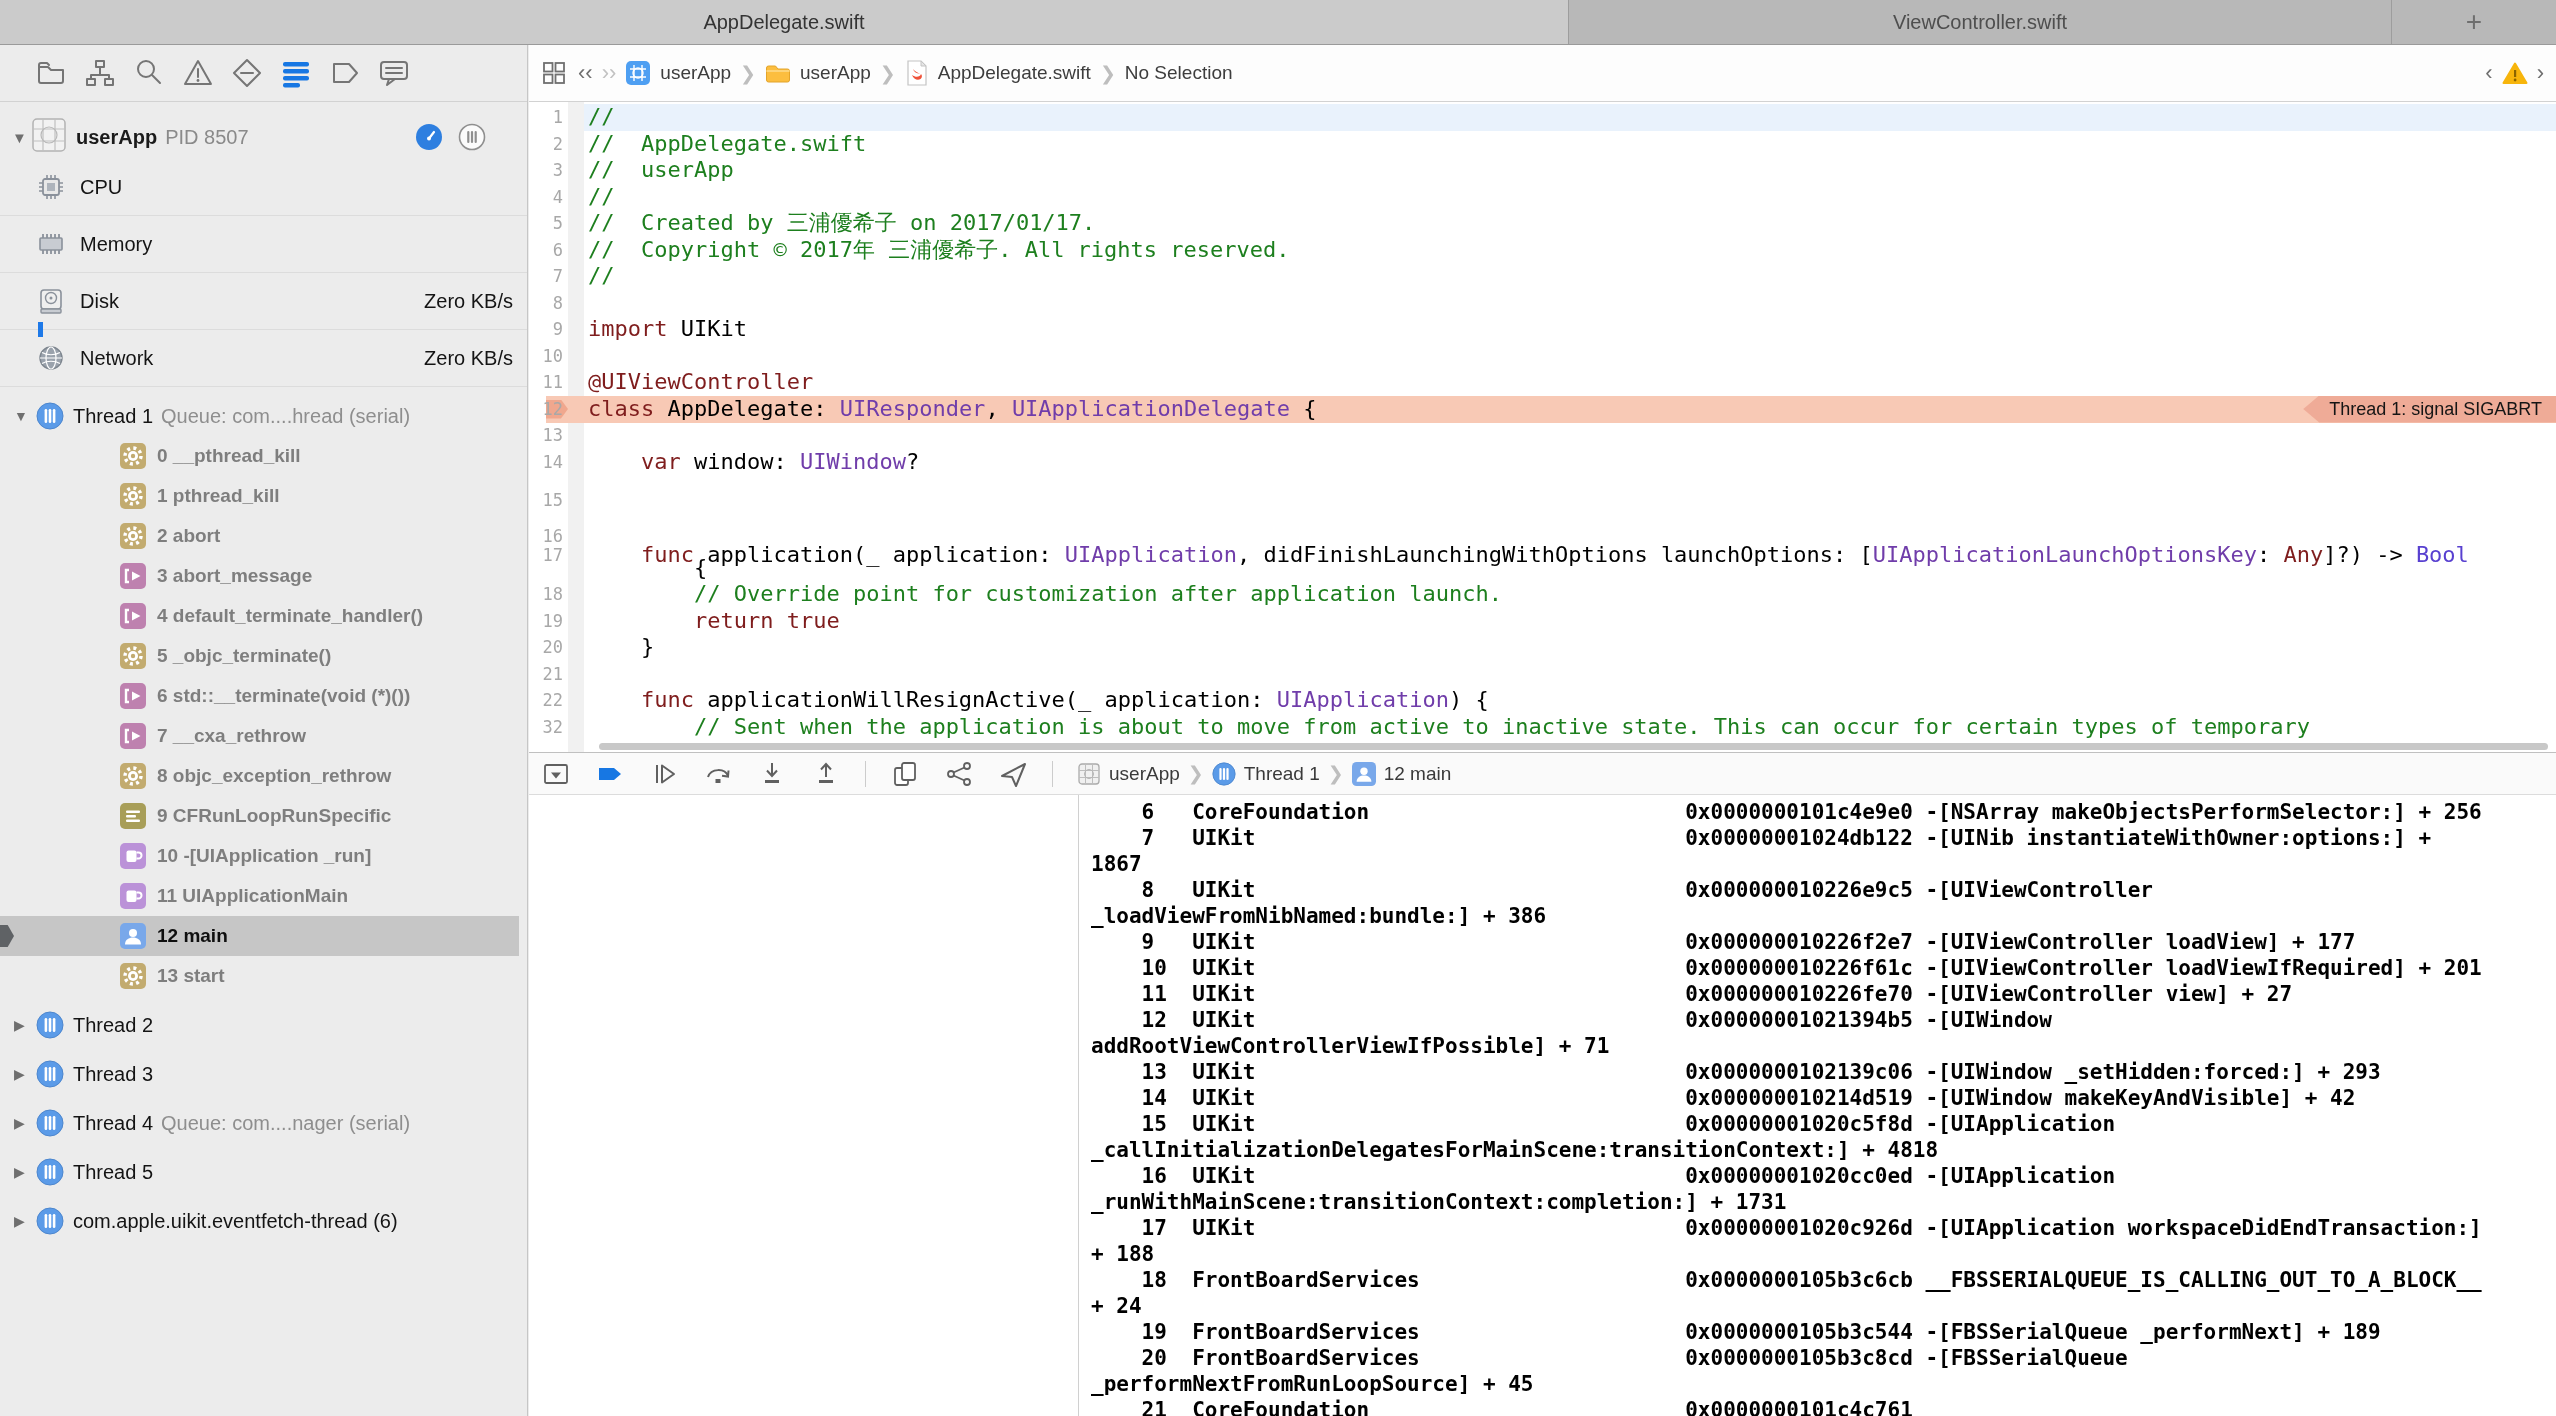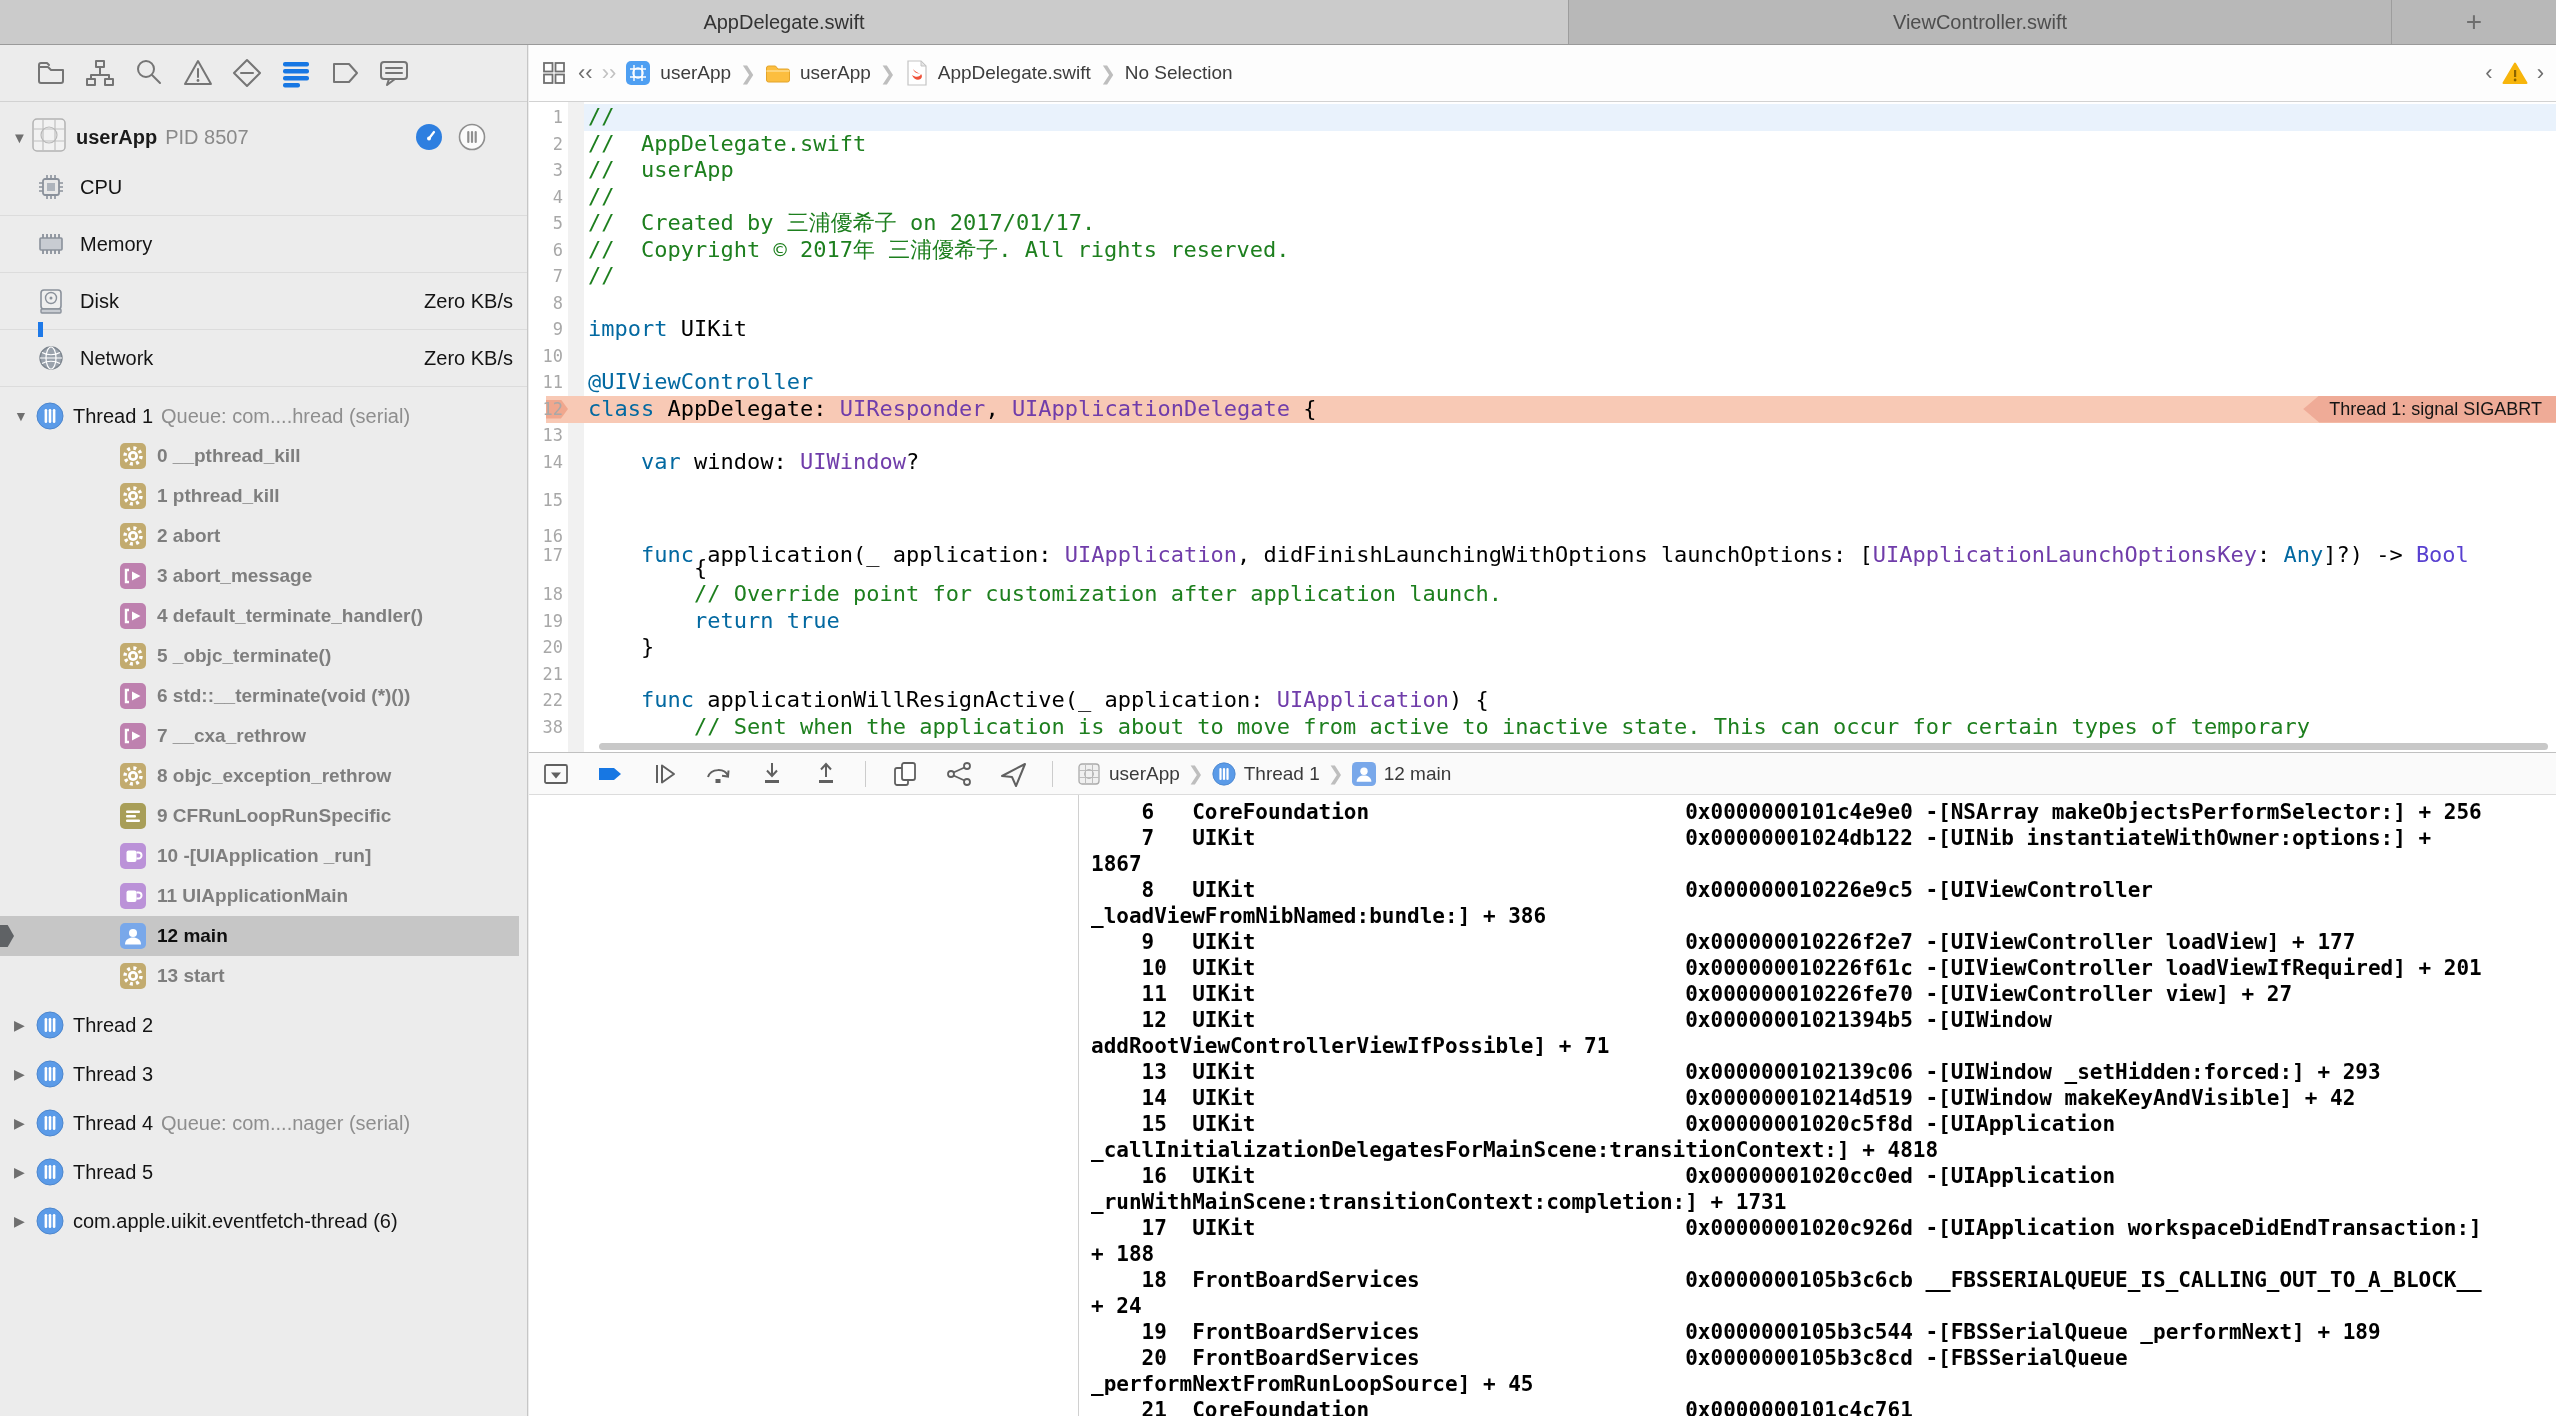--- a/index.html
+++ b/index.html
@@ -52,21 +52,21 @@
   .jb-sep{color:#BEBEBE;}
   .jb-right{position:absolute;right:12px;display:flex;align-items:center;gap:9px;}
   .jb-chev{color:#6F6F6F;font-size:22px;}
 
   
   .editor{position:absolute;left:0;top:57px;width:100%;height:650px;background:#fff;overflow:hidden;}
   .ribbon{position:absolute;left:39px;top:0;width:16px;height:100%;background:#F1F1F1;}
   .crow{position:absolute;left:0;width:100%;height:27px;font-family:"DejaVu Sans Mono","Liberation Mono",monospace;}
   .ln{position:absolute;left:0;width:34px;text-align:right;font-size:17px;line-height:26.5px;color:#A8A8A8;}
   .codeline{position:absolute;left:59px;top:0;font-size:22px;line-height:26.5px;white-space:pre;}
-  .tk-pl{color:#000;} .tk-com{color:#1D7F1E;} .tk-kw{color:#0369a1;} .tk-ty{color:#703DAA;} .tk-tb{color:#5840D0;}
+  .tk-pl{color:#000;} .tk-com{color:#1D7F1E;} .tk-kw{color:#7f1d1d;} .tk-ty{color:#703DAA;} .tk-tb{color:#5840D0;}
   .curbg{position:absolute;left:55px;right:0;top:0;height:100%;background:#E9F2FC;}
   .errbg{position:absolute;left:17px;right:0;top:0;height:100%;background:#F8C9B5;}
   .errarrow{position:absolute;left:17px;top:4px;width:22px;height:19px;background:#F0A78E;
         clip-path:polygon(0 0,68% 0,100% 50%,68% 100%,0 100%);}
   .errbadge{position:absolute;right:0;top:0;height:27px;background:#EFAB97;color:#151515;
         font-family:"Liberation Sans",sans-serif;font-size:18px;line-height:27px;
         padding:0 14px 0 26px;clip-path:polygon(0 50%,16px 0,100% 0,100% 100%,16px 100%);}
   .hscroll{position:absolute;left:70px;right:8px;bottom:2px;height:7px;background:#C8C8C8;border-radius:4px;}
 
   
@@ -573,21 +573,21 @@
           </div>
           <div class="crow" style="top: 558.5px;">
             <span class="ln">21</span>
             <span class="codeline"></span>
           </div>
           <div class="crow" style="top: 585px;">
             <span class="ln">22</span>
             <span class="codeline"><span class="tk-pl">    </span><span class="tk-kw">func</span><span class="tk-pl"> applicationWillResignActive(_ application: </span><span class="tk-ty">UIApplication</span><span class="tk-pl">) {</span></span>
           </div>
           <div class="crow" style="top: 611.5px;">
-            <span class="ln">38</span>
+            <span class="ln">32</span>
             <span class="codeline"><span class="tk-pl">        </span><span class="tk-com">// Sent when the application is about to move from active to inactive state. This can occur for certain types of temporary</span></span>
           </div>
         </div>
       <div class="hscroll"></div>
     </div>
 
     <div class="debugbar">
       <span class="dbicon" id="db-toggle">
           <svg width="30" height="30" viewBox="0 0 30 30" xmlns="http://www.w3.org/2000/svg">
             <rect x="4" y="6" width="22" height="18" rx="1.5" fill="none" stroke="#606060" stroke-width="1.8"></rect>

